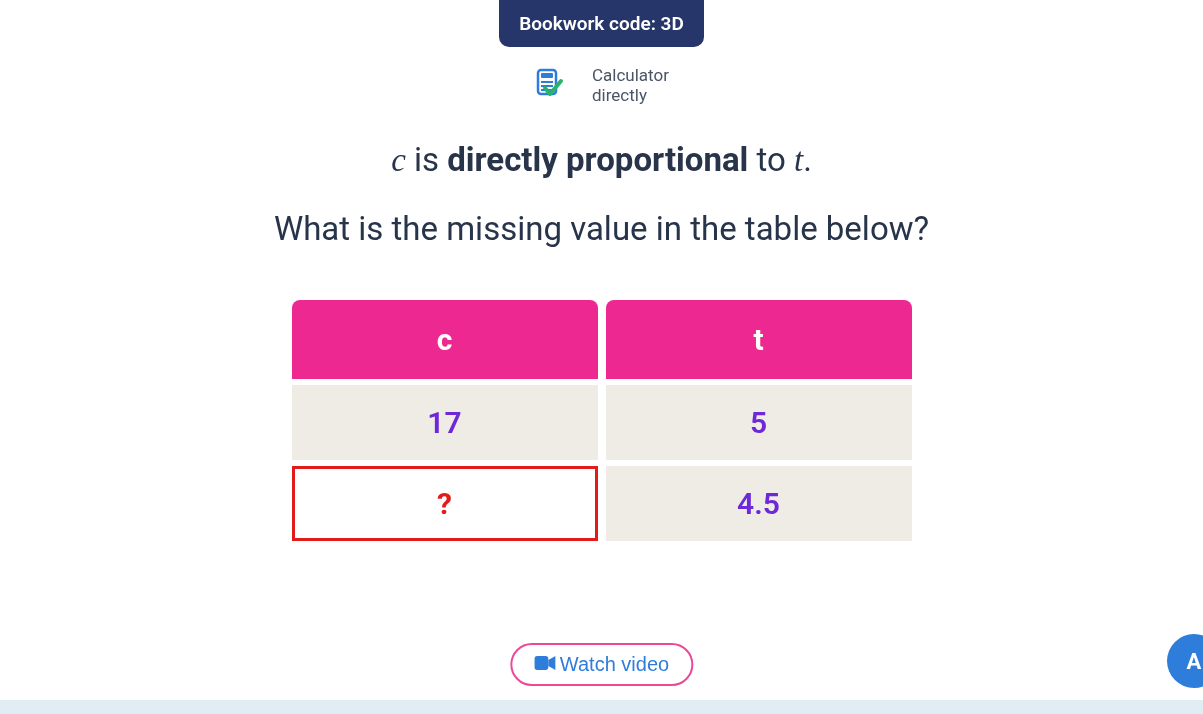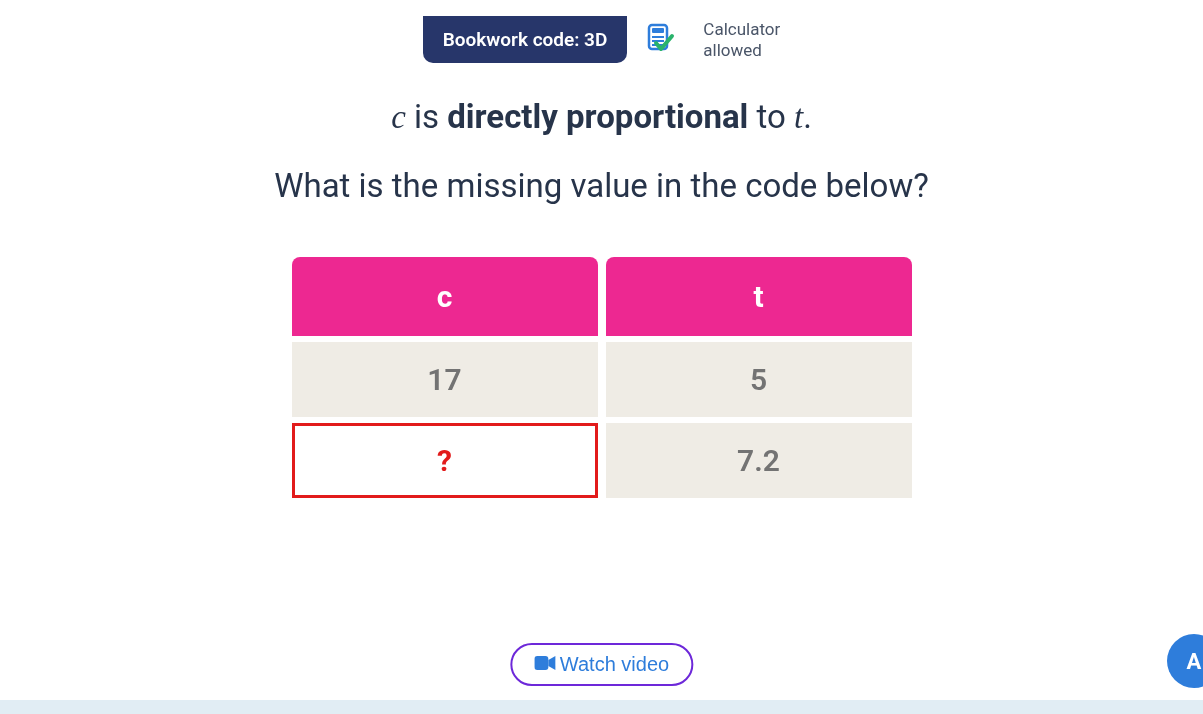--- a/index.html
+++ b/index.html
@@ -10,21 +10,22 @@
     height: 714px;
     position: relative;
     overflow: hidden;
     color: #27344a;
   }
   .top-strip {
     display: flex;
     align-items: center;
     justify-content: center;
     gap: 18px;
-    padding-top: 16px;
+    padding-top: 0;
+    flex-direction: column;
   }
   .bookwork-badge {
     background: #27366a;
     color: #ffffff;
     font-weight: 600;
     font-size: 19px;
     padding: 12px 20px;
     border-radius: 0 0 10px 10px;
   }
   .calc-group {
@@ -65,21 +66,21 @@
     background: #ed2891;
     color: #ffffff;
     font-weight: 700;
     font-size: 30px;
     text-align: center;
     padding: 22px 0;
     border-radius: 8px 8px 0 0;
   }
   .dcell {
     background: #efece5;
-    color: #737373;
+    color: #6d28d9;
     font-weight: 600;
     font-size: 30px;
     text-align: center;
     padding: 20px 0;
   }
   .answer-cell {
     background: #ffffff;
     border: 3px solid #e21b1b;
     color: #e21b1b;
     font-weight: 700;
@@ -89,21 +90,21 @@
   }
 
   .watch-btn {
     position: absolute;
     left: 50%;
     transform: translateX(-50%);
     bottom: 28px;
     display: flex;
     align-items: center;
     gap: 4px;
-    border: 2px solid #6d28d9;
+    border: 2px solid #ec4899;
     color: #2e7ddb;
     background: #ffffff;
     border-radius: 999px;
     padding: 8px 22px;
     font-size: 20px;
     font-weight: 500;
     cursor: pointer;
   }
   .fab {
     position: absolute;
@@ -139,42 +140,42 @@
         <rect x="4" y="2" width="18" height="24" rx="3" fill="none" stroke="#2e7ddb" stroke-width="2.5"></rect>
         <rect x="7" y="5" width="12" height="5" rx="1" fill="#2e7ddb"></rect>
         <line x1="7" y1="14" x2="19" y2="14" stroke="#2e7ddb" stroke-width="2"></line>
         <line x1="7" y1="18" x2="19" y2="18" stroke="#2e7ddb" stroke-width="2"></line>
         <line x1="7" y1="22" x2="19" y2="22" stroke="#2e7ddb" stroke-width="2"></line>
         <path d="M11 20 L16 26 L27 13" fill="none" stroke="#29b36b" stroke-width="4" stroke-linecap="round" stroke-linejoin="round"></path>
       </svg>
     </span>
     <div class="calc-text">
       <div>Calculator</div>
-      <div>allowed</div>
+      <div>directly</div>
     </div>
   </div>
 </div>
 
 <div class="question-block">
   <div class="line1">
     <span class="mathit">c</span><span> is </span><span class="bold">directly proportional</span><span> to </span><span class="mathit">t</span><span>.</span>
   </div>
-  <div class="line2">What is the missing value in the code below?</div>
+  <div class="line2">What is the missing value in the table below?</div>
 </div>
 
 <div class="table-wrap">
   <div class="col">
     <div class="hcell">c</div>
     <div class="dcell">17</div>
     <div class="answer-cell">?</div>
   </div>
   <div class="col">
     <div class="hcell">t</div>
     <div class="dcell">5</div>
-    <div class="dcell">7.2</div>
+    <div class="dcell">4.5</div>
   </div>
 </div>
 
 <button class="watch-btn">
   <span>
     <svg width="22" height="16" viewBox="0 0 22 16">
       <rect x="0" y="1" width="14" height="14" rx="3" fill="#2e7ddb"></rect>
       <path d="M14 5 L21 1 L21 15 L14 11 Z" fill="#2e7ddb"></path>
     </svg>
   </span>

